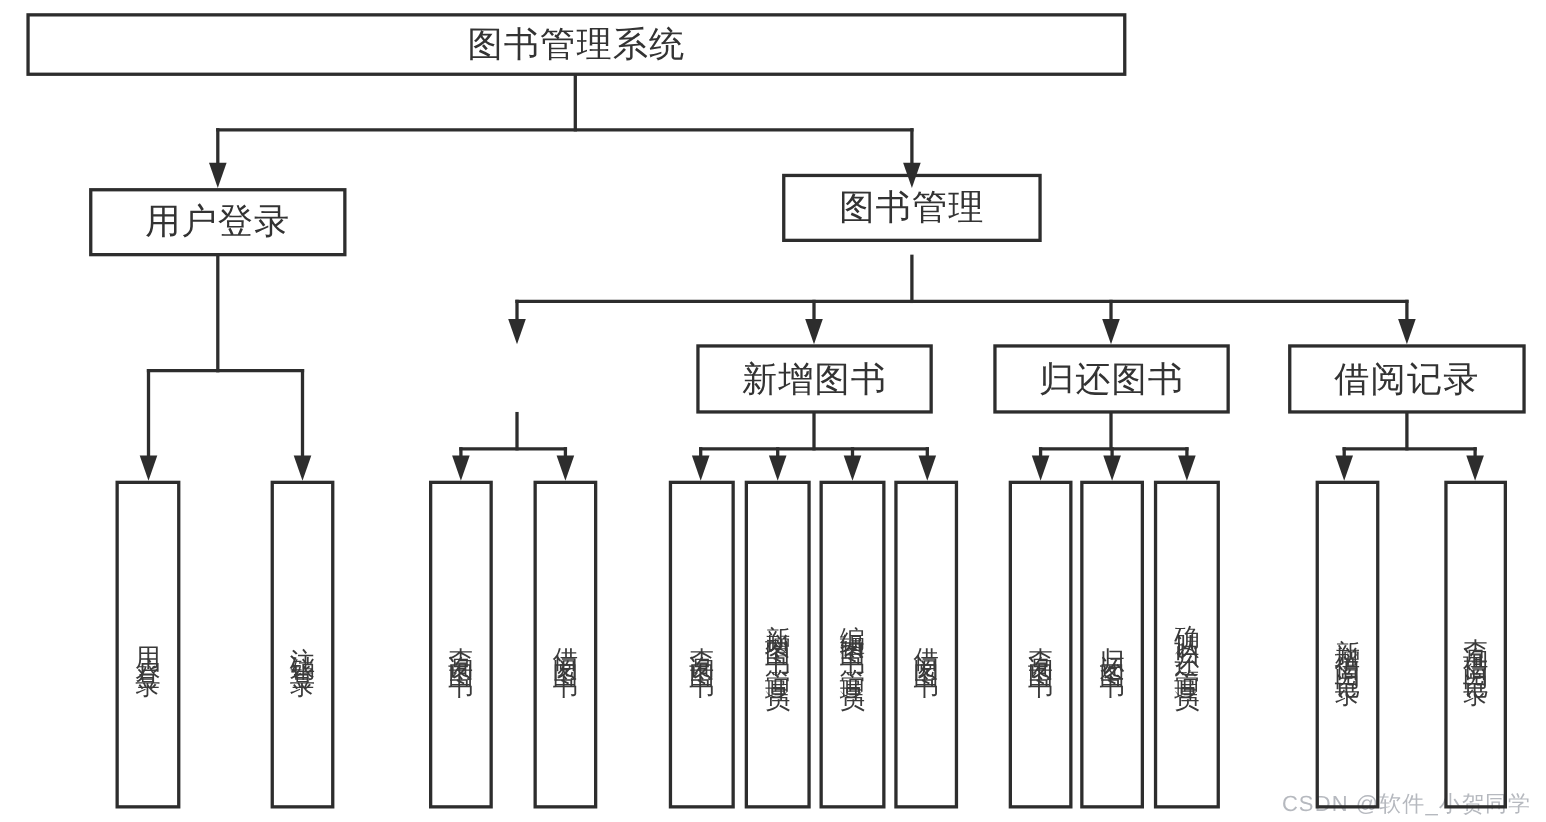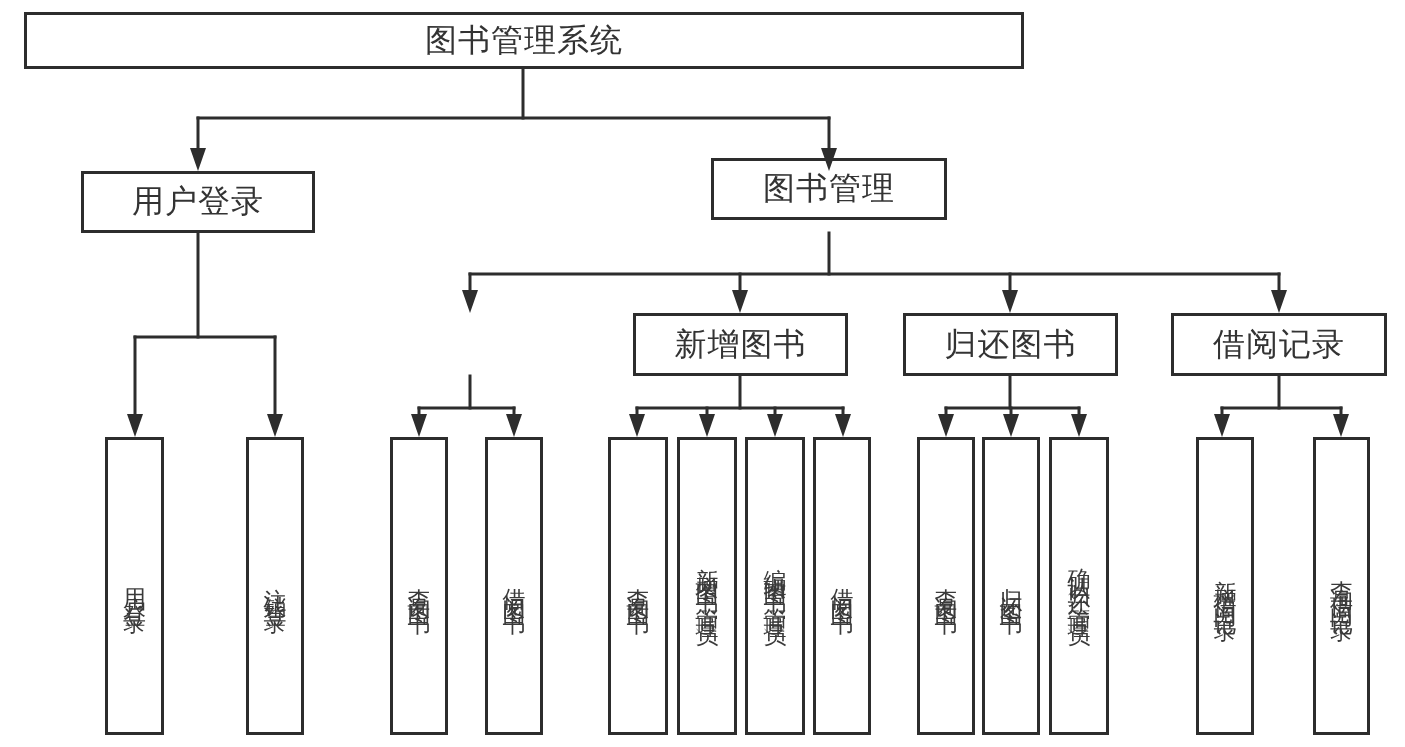--- a/index.html
+++ b/index.html
@@ -177,14 +177,15 @@
     <span class="vtext">确认归还（管理员）</span>
   </div>
 
   <div class="box leaf" style="left:1196px;top:437px;width:58px;height:298px">
     <span class="vtext">新增借阅记录</span>
   </div>
   <div class="box leaf" style="left:1313px;top:437px;width:57px;height:298px">
     <span class="vtext">查询借阅记录</span>
   </div>
 
+  <div class="watermark">CSDN @软件_小贺同学</div>
 
 </div>
 
 </body></html>

